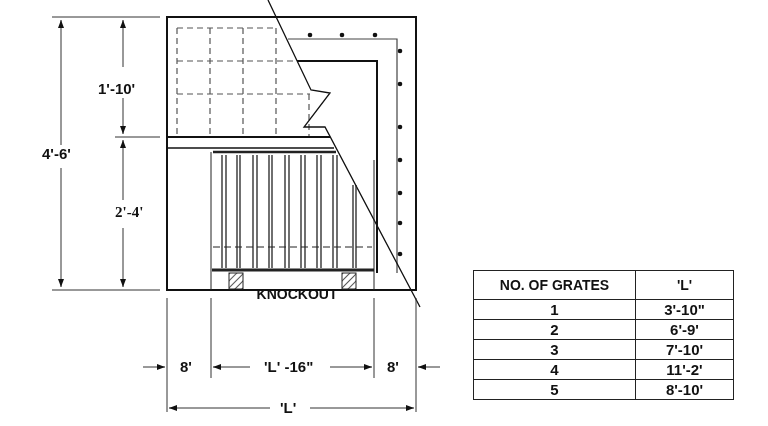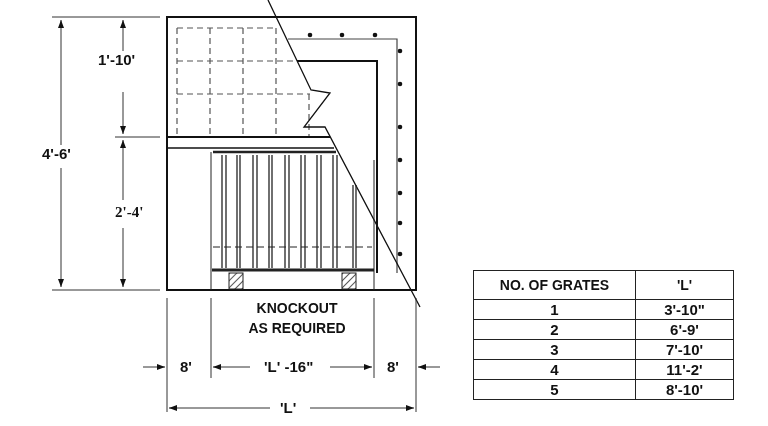--- a/index.html
+++ b/index.html
@@ -118,30 +118,29 @@
     <line x1="143" y1="367" x2="165" y2="367" marker-end="url(#arr)"></line>
     <line x1="440" y1="367" x2="418" y2="367" marker-end="url(#arr)"></line>
     <line x1="250" y1="367" x2="213" y2="367" marker-end="url(#arr)"></line>
     <line x1="330" y1="367" x2="372" y2="367" marker-end="url(#arr)"></line>
     <line x1="270" y1="408" x2="169" y2="408" marker-end="url(#arr)"></line>
     <line x1="310" y1="408" x2="414" y2="408" marker-end="url(#arr)"></line>
   </g>
 </svg>
 
 <span class="dim" style="left:40px;top:145px;">4'-6'</span>
-<span class="dim" style="left:96px;top:51px;">1'-10'</span>
+<span class="dim" style="left:96px;top:80px;">1'-10'</span>
 <span class="dim" style="left:113px;top:203px;font-family:Liberation Serif, serif;">2'-4'</span>
 <span class="dim" style="left:178px;top:358px;">8'</span>
 <span class="dim" style="left:262px;top:358px;">'L' -16"</span>
 <span class="dim" style="left:385px;top:358px;">8'</span>
 <span class="dim" style="left:278px;top:399px;">'L'</span>
 
-<div class="note" style="left:222px;top:298px;width:150px;">
+<div class="note" style="left:222px;top:284px;width:150px;">
   <div>KNOCKOUT</div>
-  <div>AS REQUIRED</div>
 </div>
 
 <table class="grates">
   <thead>
     <tr>
       <th class="c1">NO. OF GRATES</th>
       <th>'L'</th>
     </tr>
   </thead>
   <tbody>

